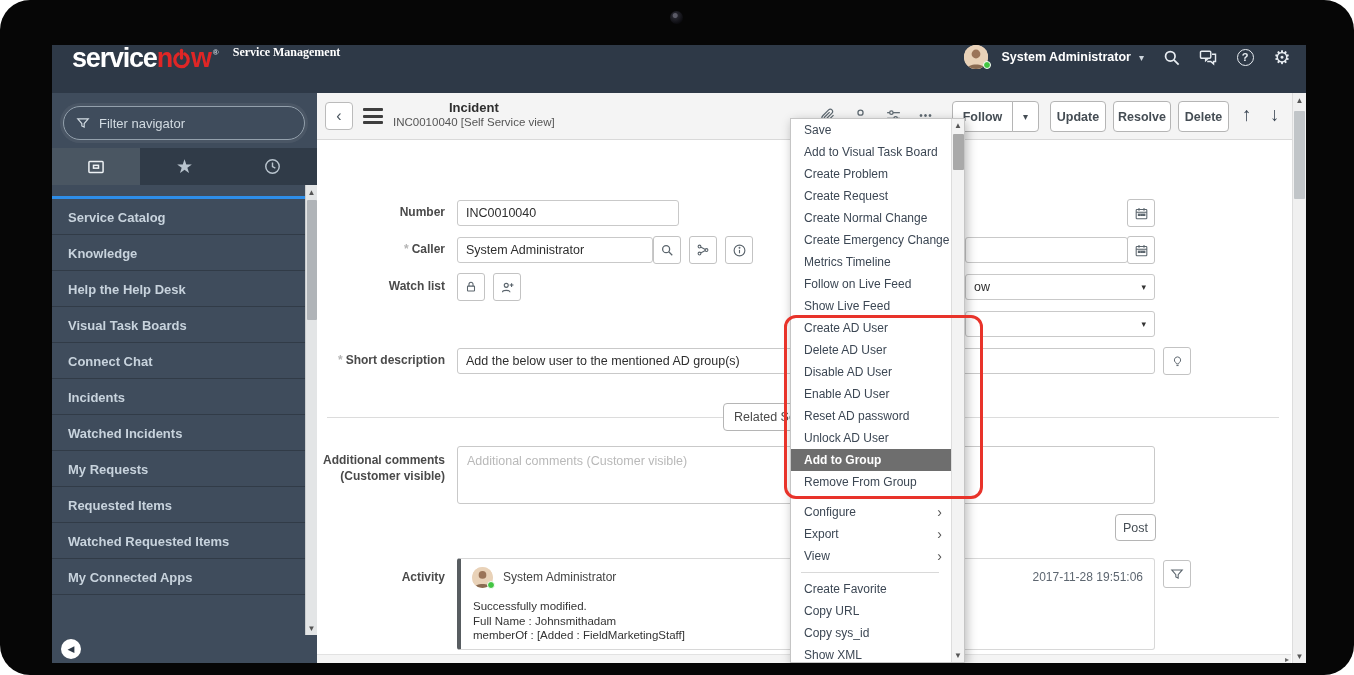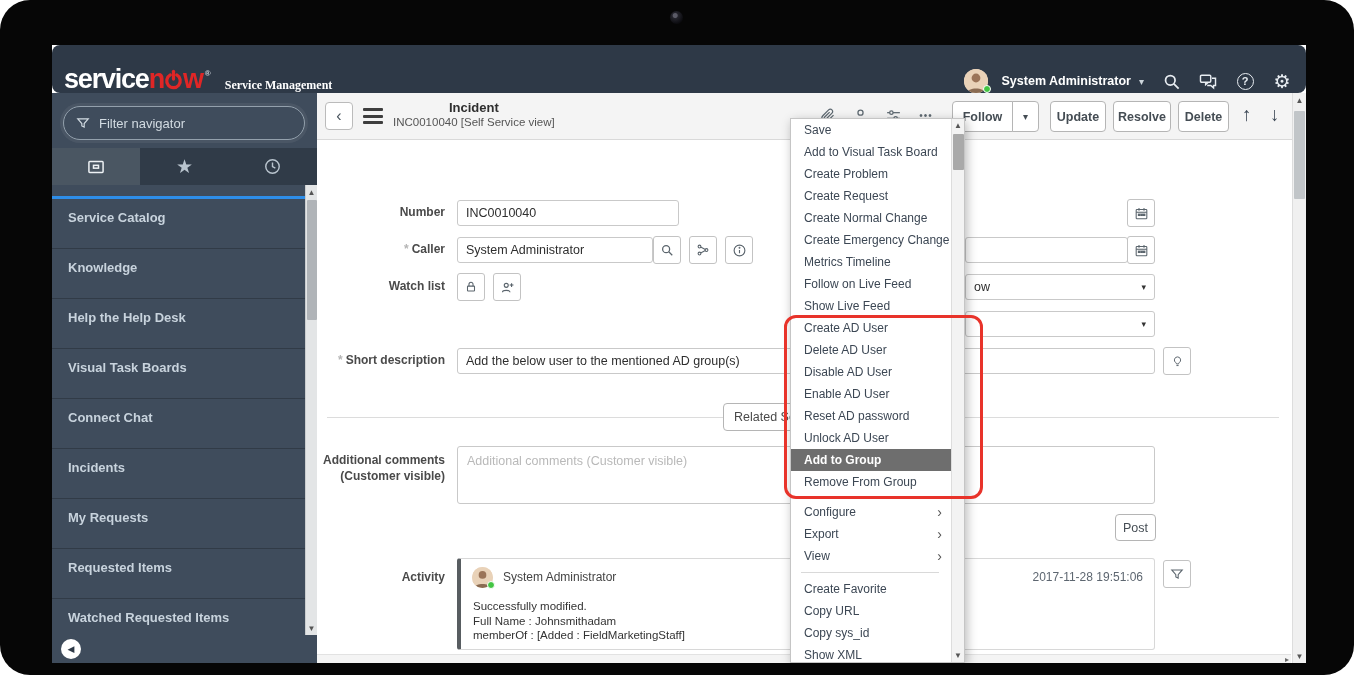--- a/index.html
+++ b/index.html
@@ -6,21 +6,21 @@
   body { width:1354px; height:675px; background:#fff; font-family:"Liberation Sans","DejaVu Sans",sans-serif; overflow:hidden; }
   svg { display:block; }
 
   
   .bezel { position:relative; width:1354px; height:675px; background:#060606; border-radius:30px; overflow:hidden; }
   .camera { position:absolute; left:670px; top:11px; width:13px; height:13px; border-radius:50%;
             background:radial-gradient(circle at 40% 35%, #5a5a66 0 2px, #23232b 3px, #0c0c10 70%); }
   .screen { position:absolute; left:52px; top:45px; width:1254px; height:618px; background:#ffffff; overflow:hidden; }
 
   
-  .topbar { position:absolute; left:0; top:0; width:100%; height:48px; background:#2e3947; display:flex; align-items:flex-end; padding:0 14px 0 12px;border-radius:8px; }
+  .topbar { position:absolute; left:0; top:0; width:100%; height:48px; background:#2e3947; display:flex; align-items:flex-start; padding:0 14px 0 20px; }
   .logo { display:flex; align-items:baseline; font-weight:bold; font-size:27px; letter-spacing:-1.2px; line-height:1; }
   .logo .lg-service { color:#ffffff; }
   .logo .lg-n, .logo .lg-w { color:#e02626; }
   .logo .power-o { position:relative; top:2px; display:inline-block; margin:0 0px; }
   .logo .lg-reg { color:#cfd6dd; font-size:8px; margin-left:2px; position:relative; top:-12px; letter-spacing:0; }
   .product-name { color:#fff; font-size:12px; font-weight:bold; margin-left:14px;font-family:Liberation Serif, serif; }
   .top-right { margin-left:auto; display:flex; align-items:center; gap:17px; }
   .user-chip { display:flex; align-items:center; gap:8px; cursor:pointer; }
   .avatar { position:relative; border-radius:50%; background:#ecd9c6; overflow:hidden; flex:none; }
   .avatar svg { width:100%; height:100%; }
@@ -34,21 +34,21 @@
   
   .sidebar { position:absolute; left:0; top:48px; width:265px; height:570px; background:#3f4c5c; }
   .filter-row { position:absolute; left:0; top:0; width:100%; height:55px; }
   .filter-pill { position:absolute; left:11px; top:13px; width:242px; height:34px; border:1px solid #93a0ac; border-radius:17px; display:flex; align-items:center; padding:0 12px; gap:9px; background:#3f4c5c; box-shadow:0 0 0 3px rgba(255,255,255,0.06); }
   .filter-pill .ph { color:#d2dbe2; font-size:13px; }
   .side-tabs { position:absolute; left:0; top:55px; width:100%; height:37px; background:#303b48; display:flex; }
   .side-tab { width:88.3px; height:100%; display:flex; align-items:center; justify-content:center; color:#b9c4ce; cursor:pointer; }
   .side-tab.sel { background:#4a5662; color:#eef2f5; }
   .side-tab .star-glyph { font-size:19px; line-height:1; }
   .nav-list { position:absolute; left:0; top:92px; width:100%; height:450px; overflow:hidden; }
-  .nav-item { position:relative; height:50px; line-height:38px; padding-left:16px; color:#c8d3dd; font-size:13px; font-weight:bold; border-bottom:1px solid rgba(0,0,0,0.22); cursor:pointer; white-space:nowrap; }
+  .nav-item { position:relative; height:36px; line-height:38px; padding-left:16px; color:#c8d3dd; font-size:13px; font-weight:bold; border-bottom:1px solid rgba(0,0,0,0.22); cursor:pointer; white-space:nowrap; }
   .nav-item.nav-item-clipped { height:14px; overflow:hidden; border-bottom:none; }
   .nav-item.nav-item-clipped span { position:relative; top:-25px; display:inline-block; line-height:38px; }
   .active-bar { position:absolute; left:0; bottom:0; width:100%; height:3px; background:#2e8ee9; }
   .side-scroll { position:absolute; right:0; top:92px; width:12px; height:450px; background:#e3e5e6; border-left:1px solid #c9ccce; }
   .side-footer { position:absolute; left:0; bottom:0; width:100%; height:28px; background:#3f4c5c; }
   .collapse-btn { position:absolute; left:9px; bottom:4px; width:20px; height:20px; border-radius:50%; background:#fff; color:#2e3947; font-size:9px; display:flex; align-items:center; justify-content:center; cursor:pointer; }
 
   
   .sb-arrow { position:absolute; left:0; width:100%; height:14px; color:#555; font-size:8px; display:flex; align-items:center; justify-content:center; cursor:pointer; }
   .sb-thumb { position:absolute; left:1px; cursor:pointer; border-radius:1px; }
@@ -196,20 +196,21 @@
         </div>
       </div>
       <div class="nav-list">
           <div class="nav-item nav-item-clipped"><span>Dashboards</span><div class="active-bar"></div></div>
           <div class="nav-item"><span>Service Catalog</span></div>
           <div class="nav-item"><span>Knowledge</span></div>
           <div class="nav-item"><span>Help the Help Desk</span></div>
           <div class="nav-item"><span>Visual Task Boards</span></div>
           <div class="nav-item"><span>Connect Chat</span></div>
           <div class="nav-item"><span>Incidents</span></div>
+          <div class="nav-item"><span>Watched Incidents</span></div>
           <div class="nav-item"><span>My Requests</span></div>
           <div class="nav-item"><span>Requested Items</span></div>
           <div class="nav-item"><span>Watched Requested Items</span></div>
           <div class="nav-item"><span>My Connected Apps</span></div>
         </div>
       <div class="side-scroll">
         <span class="sb-arrow" style="top:0">▲</span>
         <div class="sb-thumb" style="top:15px;width:10px;height:120px;background:#b0b4b8"></div>
         <span class="sb-arrow" style="bottom:0">▼</span>
       </div>

